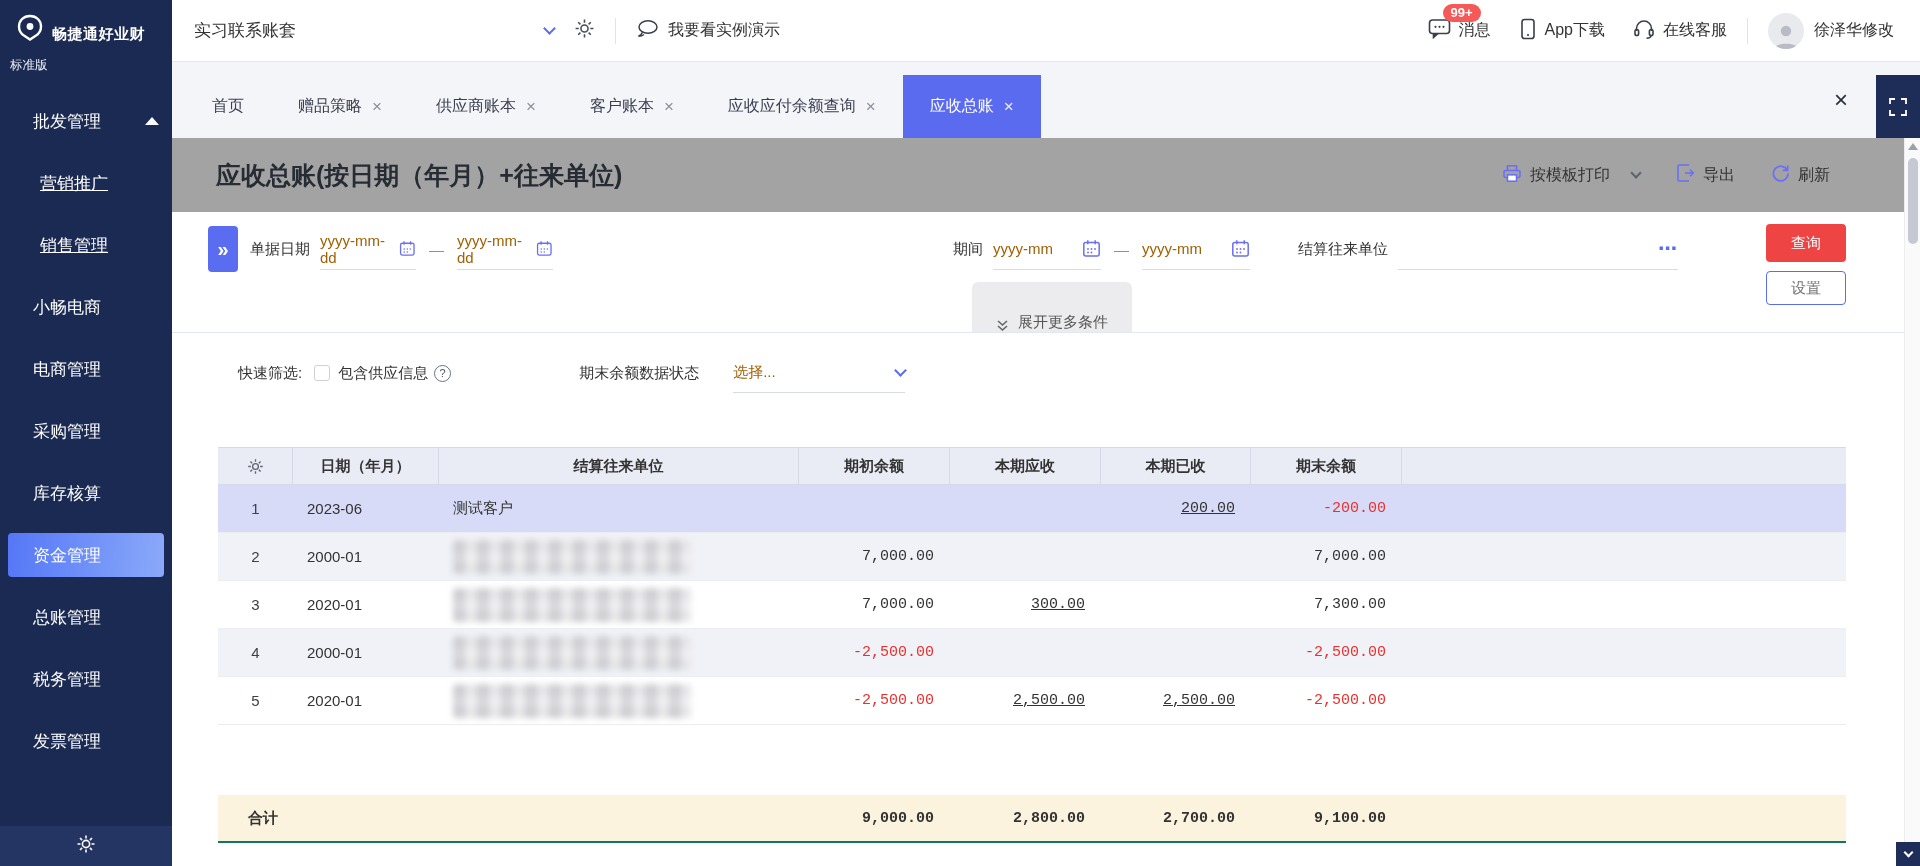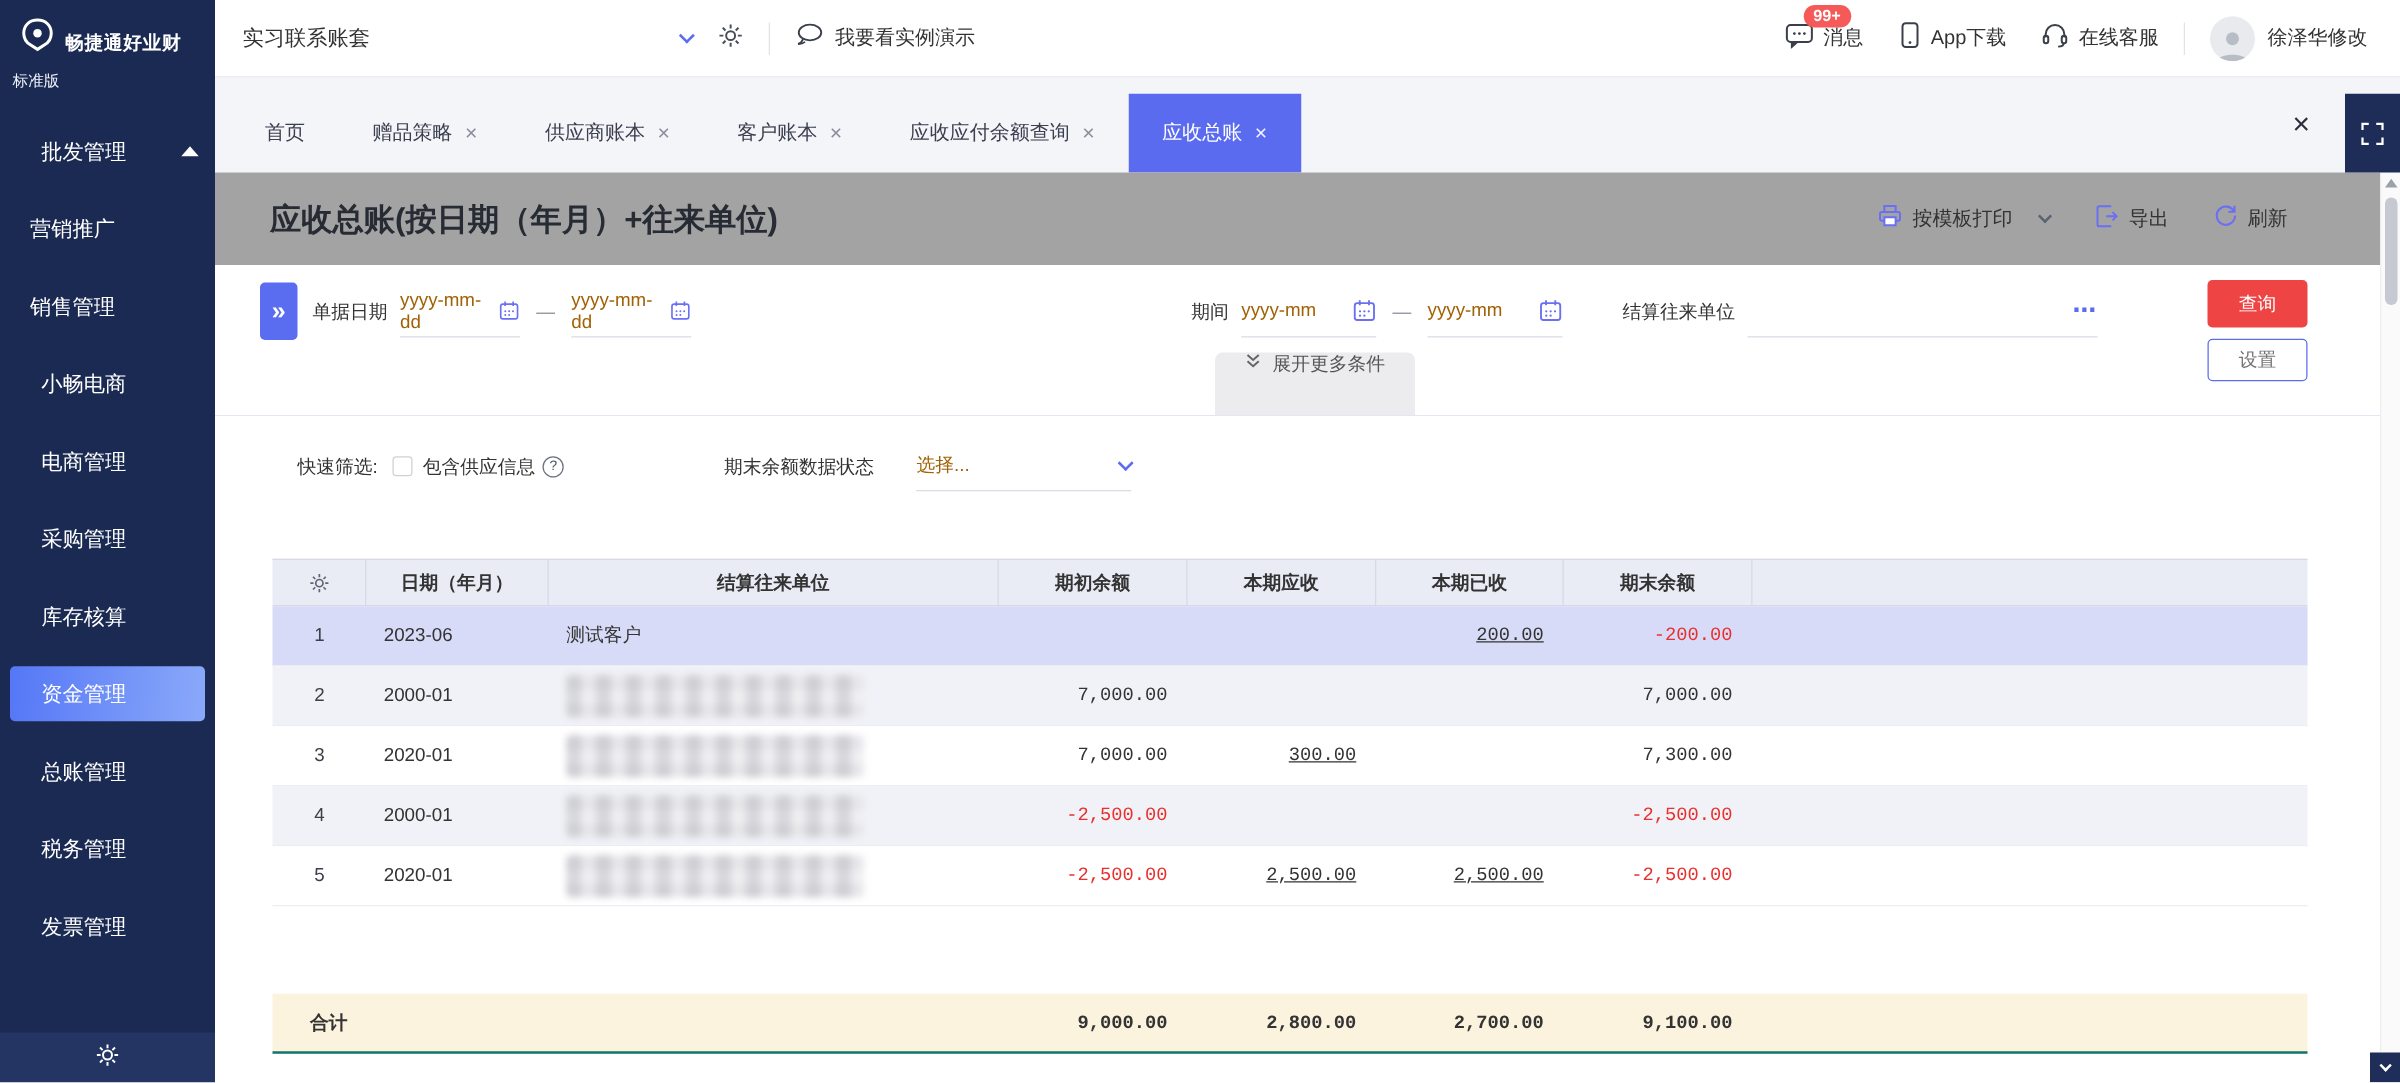--- a/index.html
+++ b/index.html
@@ -7,21 +7,21 @@
   .app { position:relative; width:1920px; height:866px; background:#fff; overflow:hidden; }
 
   
   .sidebar { position:absolute; left:0; top:0; width:172px; height:866px; background:#1b2a52; color:#fff; z-index:5; }
   .logo { position:relative; height:80px; cursor:pointer; }
   .logo-mark { position:absolute; left:14px; top:13px; }
   .logo-title { position:absolute; left:52px; top:25px; font-size:15px; font-weight:bold; letter-spacing:.5px; }
   .logo-sub { position:absolute; left:10px; top:57px; font-size:12.5px; color:#f0f2fa; }
   .menu { margin-top:10px; }
   .side-item { position:relative; height:62px; display:flex; align-items:center; padding-left:33px; font-size:17px; cursor:pointer; }
-  .side-item.child { padding-left:24px; }
+  .side-item.child { padding-left:40px;text-decoration:underline; }
   .side-label { position:relative; z-index:1; }
   .side-item.active::before { content:""; position:absolute; left:8px; right:8px; top:9px; bottom:9px;
       background:linear-gradient(95deg,#5577f6,#8aa9fa); border-radius:4px; }
   .tri-up { position:absolute; right:13px; top:50%; margin-top:-4px; width:0; height:0;
       border-left:7px solid transparent; border-right:7px solid transparent; border-bottom:8px solid #fff; }
   .side-footer { position:absolute; bottom:0; left:0; right:0; height:40px; background:#243463;
       display:flex; align-items:center; justify-content:center; cursor:pointer; }
 
   
   .topbar { position:absolute; left:172px; top:0; width:1748px; height:62px; background:#fff;
@@ -68,21 +68,21 @@
   .g2 { margin-left:400px; }
   .g3 { margin-left:48px; }
   .u-input { display:flex; align-items:center; gap:8px; border-bottom:1px solid #d9dbe6; height:42px; cursor:text; }
   .w95 { width:96px; } .w105 { width:108px; } .w280 { width:280px; }
   .ph { color:#a16207; font-size:15px; }
   .dash { color:#8a8f99; margin:0 13px; font-size:15px; }
   .dots { margin-left:auto; color:#5a6cf0; font-size:19px; font-weight:bold; cursor:pointer; letter-spacing:1px; }
   .btn-stack { position:absolute; right:58px; top:12px; display:flex; flex-direction:column; gap:9px; }
   .btn-primary { width:80px; height:38px; background:#ef4444; color:#fff; border:none; border-radius:4px; font-size:15px; cursor:pointer; }
   .btn-outline { width:80px; height:34px; background:#fff; color:#737373; border:1px solid #5a6cf0; border-radius:4px; font-size:15px; cursor:pointer; }
-  .expand-chip { position:absolute; left:800px; bottom:0; height:50px; display:flex; align-items:flex-start; gap:9px;
+  .expand-chip { position:absolute; left:800px; bottom:0; height:50px; display:flex; align-items:flex-end; gap:9px;
       padding:0 24px; background:#ececef; border-radius:6px 6px 0 0; font-size:15px; color:#555; cursor:pointer; }
 
   
   .quickfilter { position:absolute; left:172px; top:333px; width:1732px; height:80px; background:#fff;
       display:flex; align-items:center; padding-left:66px; font-size:15px; color:#333; }
   .checkbox { width:16px; height:16px; border:1px solid #cfd0d6; border-radius:3px; background:#fff; margin-left:12px; cursor:pointer; }
   .qf-opt { margin-left:8px; }
   .qmark { margin-left:6px; width:17px; height:17px; border:1px solid #6b7280; border-radius:50%; color:#4b5563;
       font-size:11px; display:flex; align-items:center; justify-content:center; cursor:pointer; }
   .qf-label2 { margin-left:128px; }

